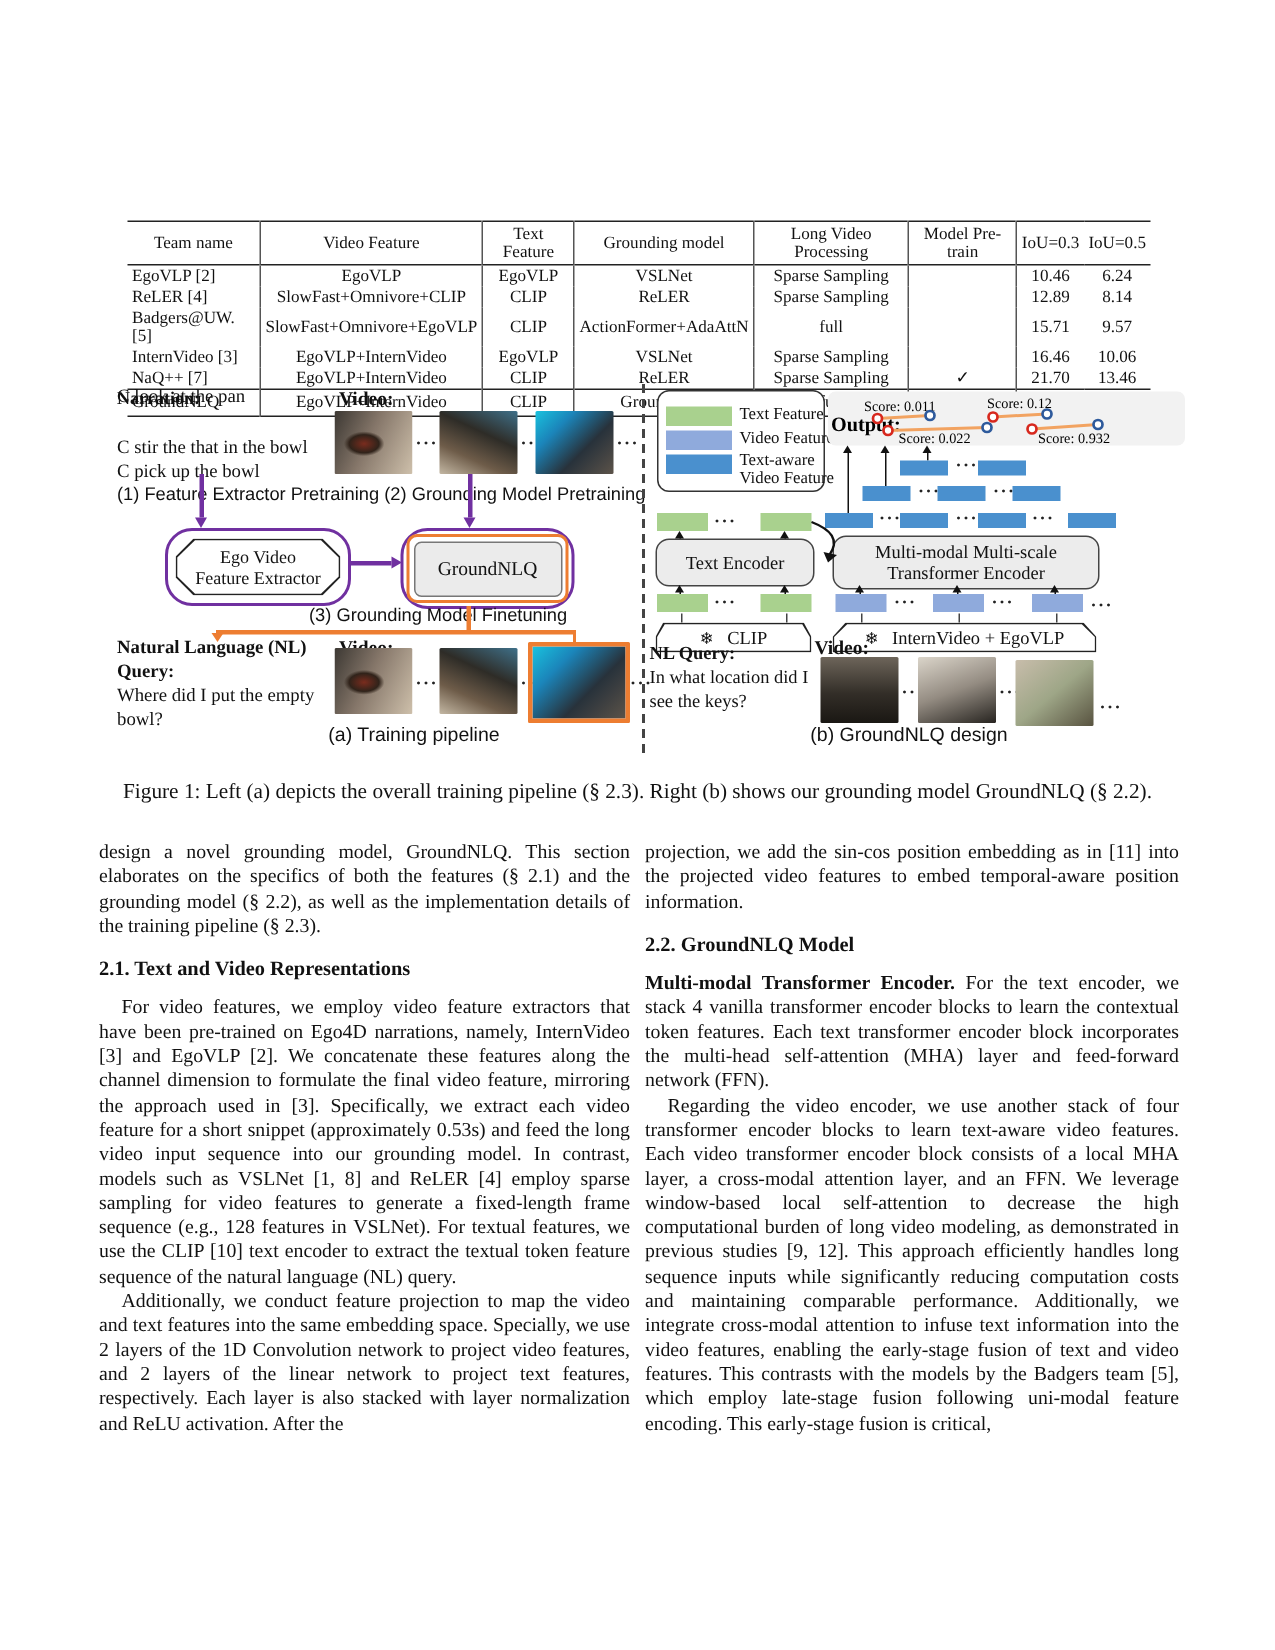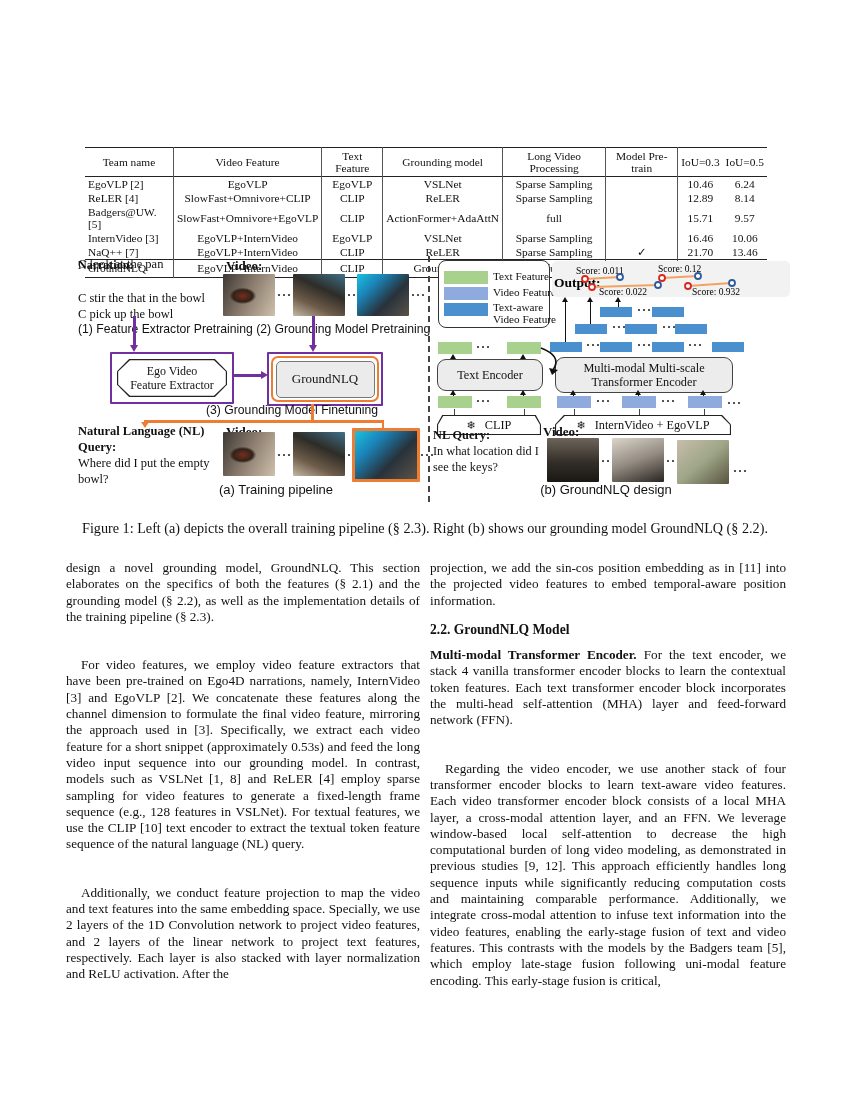--- a/index.html
+++ b/index.html
@@ -41,21 +41,21 @@
   .phead-d{position:absolute;width:0;height:0;border-left:4.5px solid transparent;border-right:4.5px solid transparent;border-top:7px solid #7030a0;}
   .phead-r{position:absolute;width:0;height:0;border-top:4.5px solid transparent;border-bottom:4.5px solid transparent;border-left:7px solid #7030a0;}
   .ov{position:absolute;width:2.5px;background:#ed7d31;}
   .oh{position:absolute;height:2.5px;background:#ed7d31;}
   .ohead-d{position:absolute;width:0;height:0;border-left:4px solid transparent;border-right:4px solid transparent;border-top:6px solid #ed7d31;}
   
   .bv{position:absolute;width:1.3px;background:#111;}
   .bhead-u{position:absolute;width:0;height:0;border-left:3.5px solid transparent;border-right:3.5px solid transparent;border-bottom:5.5px solid #111;}
   .tick{position:absolute;width:1px;background:#444;}
   
-  .pbox{position:absolute;border:2.5px solid #7030a0;border-radius:1px;background:#fff;}
+  .pbox{position:absolute;border:2.5px solid #7030a0;border-radius:18px;background:#fff;}
   .obox{position:absolute;inset:2px;border:2.5px solid #ed7d31;border-radius:7px;}
   .gbox{position:absolute;inset:2.5px;background:#ebebeb;border:1px solid #777;border-radius:5px;
         display:flex;align-items:center;justify-content:center;font-size:13px;}
   .hex-wrap{position:absolute;inset:5px;}
   .hex-o{position:absolute;inset:0;background:#222;clip-path:polygon(11% 0,89% 0,100% 32%,100% 68%,89% 100%,11% 100%,0 68%,0 32%);}
   .hex-i{position:absolute;inset:1.2px;background:#fff;clip-path:polygon(11% 0,89% 0,100% 32%,100% 68%,89% 100%,11% 100%,0 68%,0 32%);}
   .hex-c{position:absolute;inset:0;display:flex;align-items:center;justify-content:center;text-align:center;font-size:12px;line-height:14px;}
   .encbox{position:absolute;background:#ececec;border:1.3px solid #444;border-radius:9px;
           display:flex;align-items:center;justify-content:center;text-align:center;font-size:12.3px;line-height:14px;}
   .trap{position:absolute;}
@@ -68,21 +68,21 @@
   .fr.green{background:#a9d18e;width:34px;height:12px;}
   .fr.lav{background:#8faadc;width:34px;height:12px;}
   .legend{position:absolute;left:372px;top:4px;width:110px;height:66px;border:1.5px solid #333;border-radius:8px;background:#fff;}
   .legend .sw{position:absolute;left:5px;width:44px;height:13px;}
   .legend .lt{position:absolute;left:54px;font-size:11.2px;white-space:nowrap;}
   .outbox{position:absolute;left:486px;top:5px;width:238px;height:36px;background:#f2f2f2;border-radius:5px;}
 
   
   .col{font-size:13.2px;line-height:16.3px;}
   .col p{margin:0;}
-  .col p.ind{text-indent:15px;margin-top:32px;}
+  .col p.ind{text-indent:15px;}
   .col h3{font-size:13.6px;margin:13px 0 9px 0;}
   .colL{left:66px;top:560px;width:354px;}
   .colR{left:430px;top:560px;width:356px;}
 </style>
 </head>
 <body>
 
 <div class="page">
 
 
@@ -364,20 +364,21 @@
     <div class="thumb th-f" style="left:611px;top:184px;height:44px;"></div>
     <div class="dots" style="left:667px;top:208px;">···</div>
 
     <div class="lbl sans" style="left:420px;top:226px;width:240px;text-align:center;font-size:13px;white-space:normal;">(b) GroundNLQ design</div>
   </div>
 
   <div class="abs fig-caption">Figure 1: Left (a) depicts the overall training pipeline (§ 2.3). Right (b) shows our grounding model GroundNLQ (§ 2.2).</div>
 
   <div class="abs col colL just">
     <p>design a novel grounding model, GroundNLQ. This section elaborates on the specifics of both the features (§ 2.1) and the grounding model (§ 2.2), as well as the implementation details of the training pipeline (§ 2.3).</p>
+    <h3>2.1. Text and Video Representations</h3>
     <p class="ind">For video features, we employ video feature extractors that have been pre-trained on Ego4D narrations, namely, InternVideo [3] and EgoVLP [2]. We concatenate these features along the channel dimension to formulate the final video feature, mirroring the approach used in [3]. Specifically, we extract each video feature for a short snippet (approximately 0.53s) and feed the long video input sequence into our grounding model. In contrast, models such as VSLNet [1, 8] and ReLER [4] employ sparse sampling for video features to generate a fixed-length frame sequence (e.g., 128 features in VSLNet). For textual features, we use the CLIP [10] text encoder to extract the textual token feature sequence of the natural language (NL) query.</p>
     <p class="ind">Additionally, we conduct feature projection to map the video and text features into the same embedding space. Specially, we use 2 layers of the 1D Convolution network to project video features, and 2 layers of the linear network to project text features, respectively. Each layer is also stacked with layer normalization and ReLU activation. After the</p>
   </div>
 
   <div class="abs col colR just">
     <p>projection, we add the sin-cos position embedding as in [11] into the projected video features to embed temporal-aware position information.</p>
     <h3>2.2. GroundNLQ Model</h3>
     <p><span class="b">Multi-modal Transformer Encoder.</span><span> For the text encoder, we stack 4 vanilla transformer encoder blocks to learn the contextual token features. Each text transformer encoder block incorporates the multi-head self-attention (MHA) layer and feed-forward network (FFN).</span></p>
     <p class="ind">Regarding the video encoder, we use another stack of four transformer encoder blocks to learn text-aware video features. Each video transformer encoder block consists of a local MHA layer, a cross-modal attention layer, and an FFN. We leverage window-based local self-attention to decrease the high computational burden of long video modeling, as demonstrated in previous studies [9, 12]. This approach efficiently handles long sequence inputs while significantly reducing computation costs and maintaining comparable performance. Additionally, we integrate cross-modal attention to infuse text information into the video features, enabling the early-stage fusion of text and video features. This contrasts with the models by the Badgers team [5], which employ late-stage fusion following uni-modal feature encoding. This early-stage fusion is critical,</p>
   </div>

